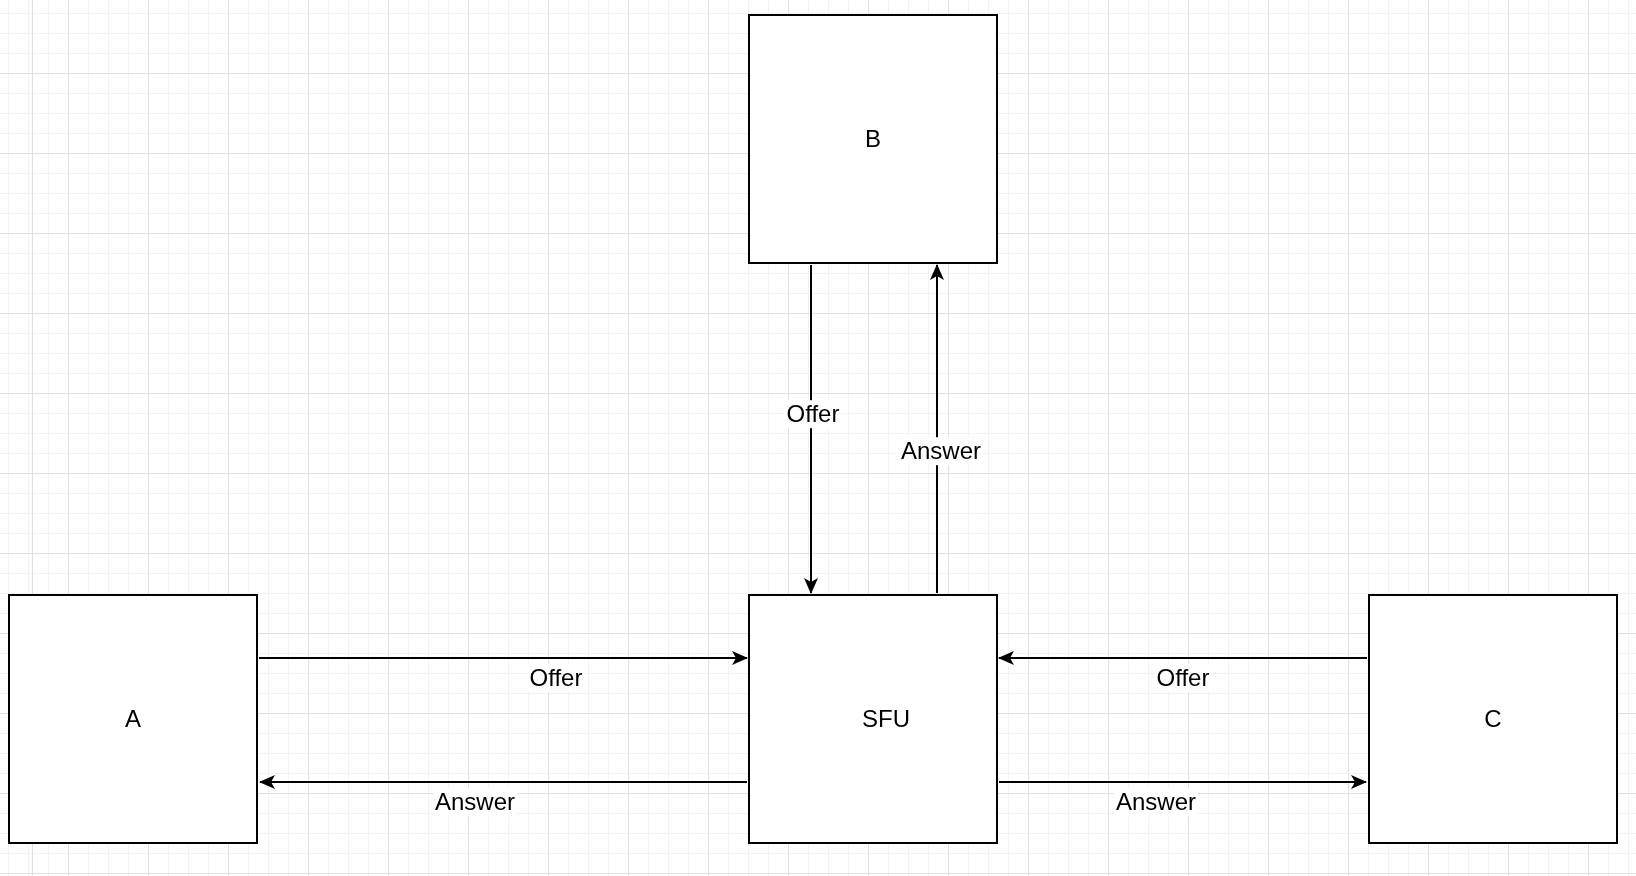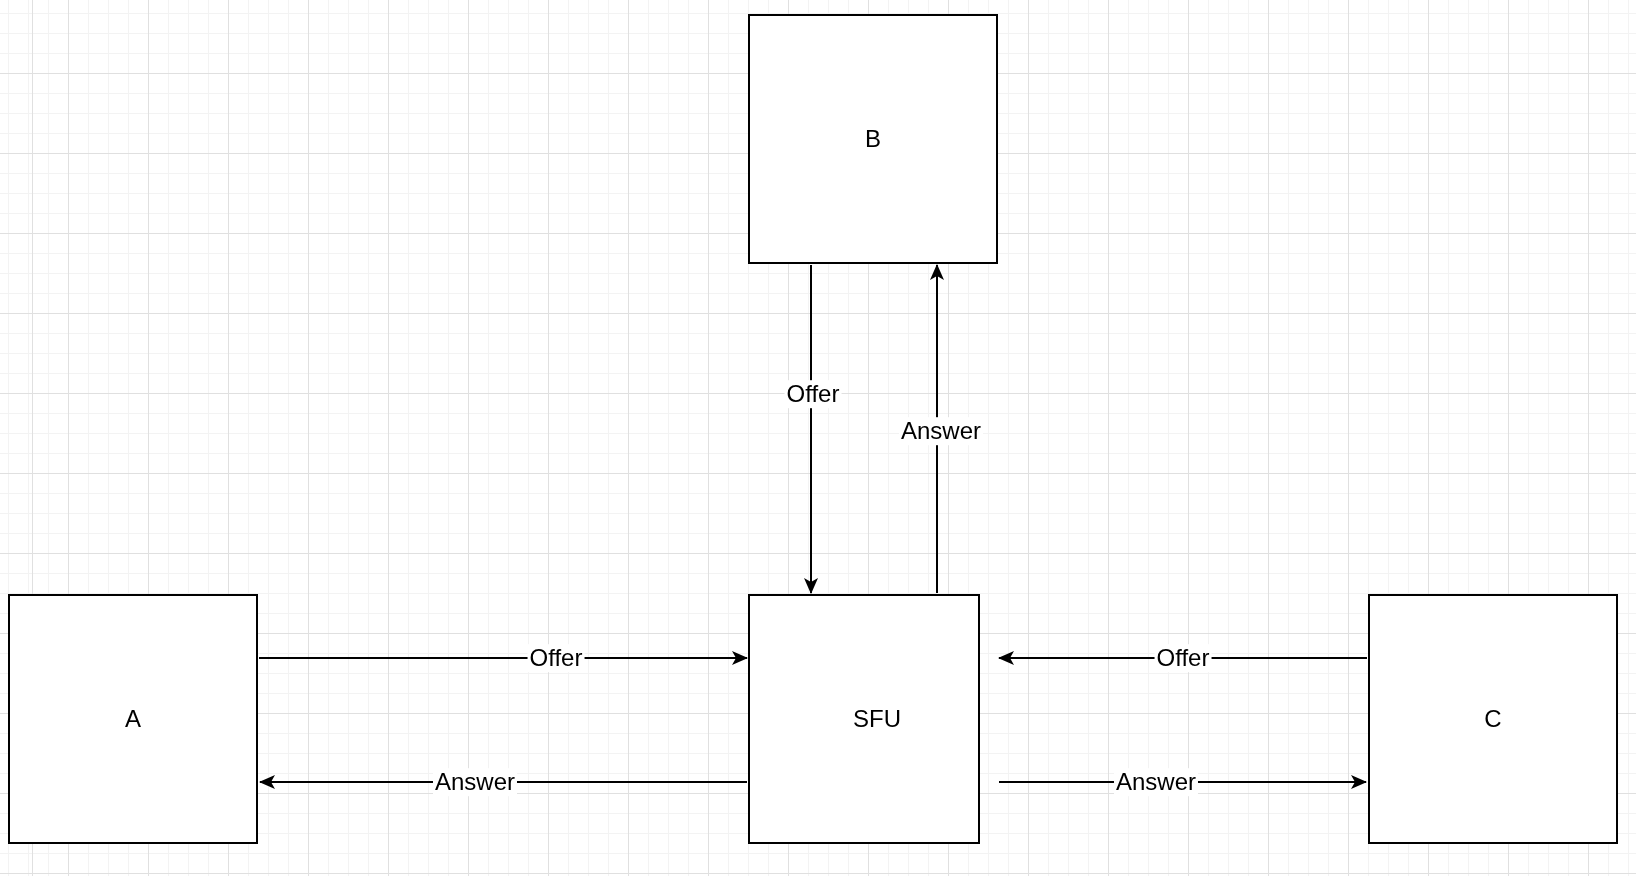--- a/index.html
+++ b/index.html
@@ -45,20 +45,21 @@
   }
   .edge-label {
     position: absolute;
     transform: translate(-50%, -50%);
     background: #ffffff;
     font-size: 24px;
     color: #000000;
     padding: 0 2px;
     white-space: nowrap;
     line-height: 1.15;
+    margin-top: 20px;
   }
 </style>
 </head>
 <body>
 
 <div class="canvas" id="canvas">
   <svg class="edge-svg" id="edge-svg" xmlns="http://www.w3.org/2000/svg" viewBox="0 0 1636 876">
     <defs>
       <marker id="arrowhead" markerUnits="userSpaceOnUse" markerWidth="18" markerHeight="16" refX="15" refY="7" orient="auto">
         <path d="M0,0 L16,7 L0,14 L4,7 Z" fill="#000000"></path>
@@ -73,21 +74,21 @@
         <line class="edge-line" x1="999" y1="782" x2="1366" y2="782" marker-end="url(#arrowhead)"></line>
       </g>
   </svg>
   <div id="nodes-layer">
       <div class="node" style="left: 748px; top: 14px; width: 250px; height: 250px;">
         <span>B</span>
       </div>
       <div class="node" style="left: 8px; top: 594px; width: 250px; height: 250px;">
         <span>A</span>
       </div>
-      <div class="node" style="left: 748px; top: 594px; width: 232px; height: 250px; padding-left: 26px;">
+      <div class="node" style="left: 748px; top: 594px; width: 250px; height: 250px; padding-left: 26px;">
         <span>SFU</span>
       </div>
       <div class="node" style="left: 1368px; top: 594px; width: 250px; height: 250px;">
         <span>C</span>
       </div>
     </div>
   <div id="labels-layer">
       <div class="edge-label" style="left: 813px; top: 394px;">Offer</div>
       <div class="edge-label" style="left: 941px; top: 431px;">Answer</div>
       <div class="edge-label" style="left: 556px; top: 658px;">Offer</div>

